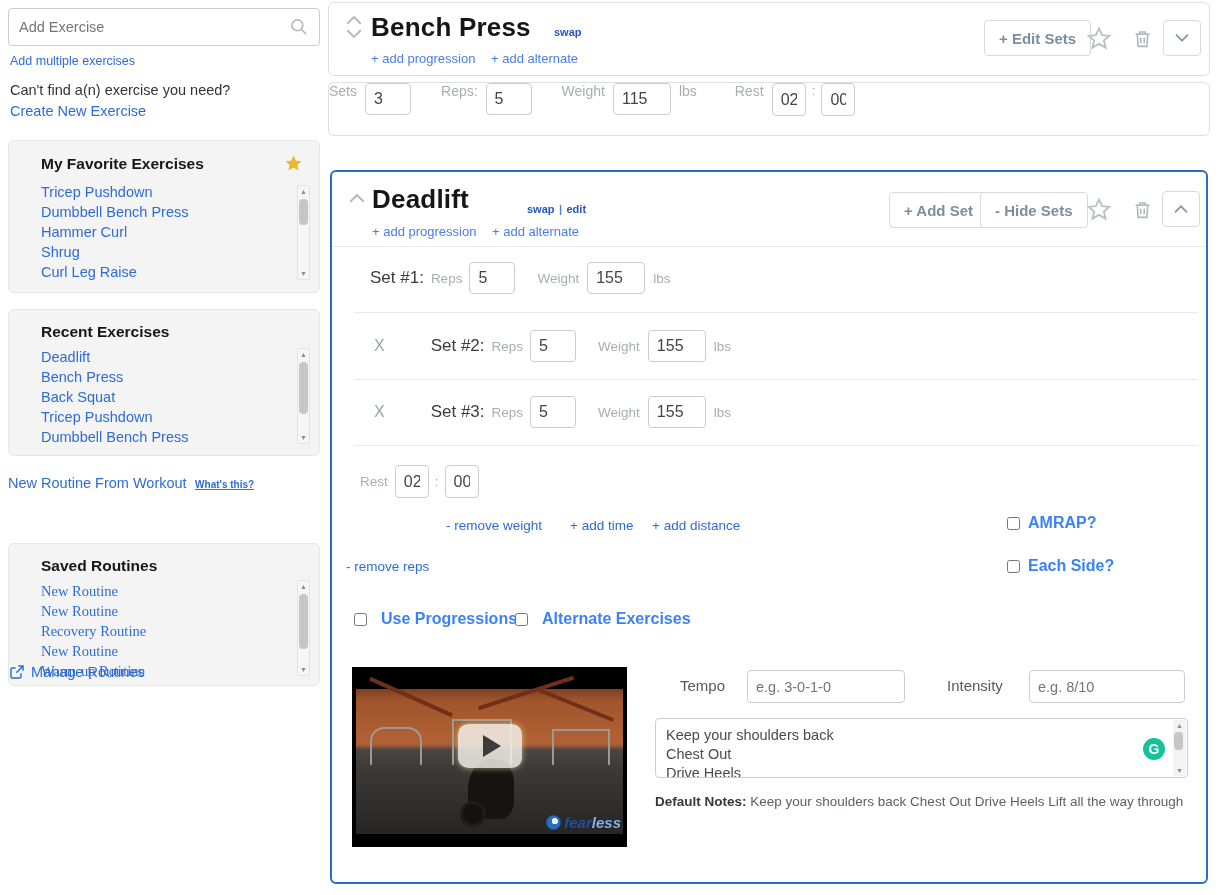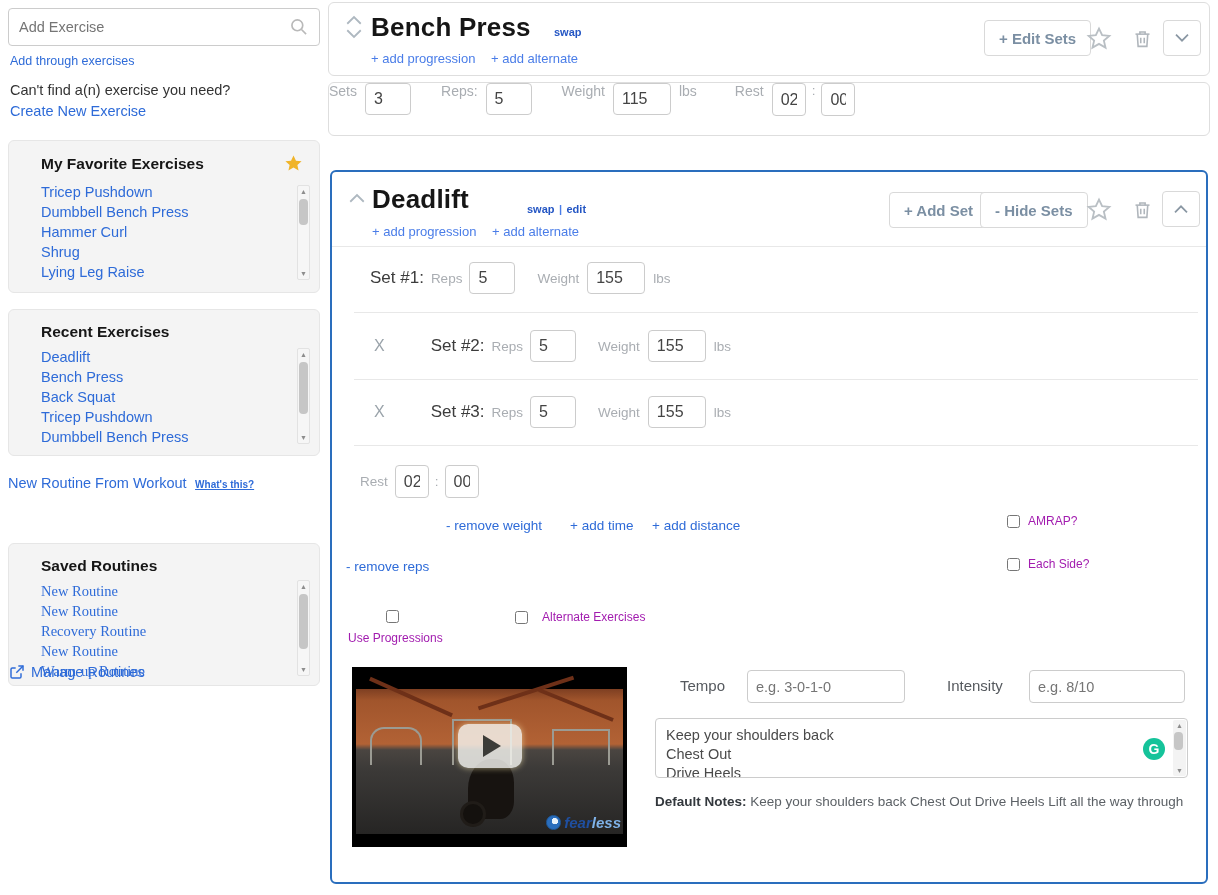--- a/index.html
+++ b/index.html
@@ -29,21 +29,21 @@
   .add-link { font-size:13px; color:#4a7de8; cursor:pointer; }
   .hr { position:absolute; height:1px; background:#e8e8e8; }
   .set-row { position:absolute; display:flex; align-items:center; }
   .set-label { font-size:17px; color:#3c3c3c; }
   .small-label { font-size:13.5px; color:#a9adb2; }
   .num-input { width:46px; height:32px; }
   .wt-input { width:58px; height:32px; }
   .rest-input { width:34px; height:33px; text-align:center; padding:4px 2px; }
   .x-mark { font-size:16px; color:#9aa3aa; cursor:pointer; }
   .chk-row { display:flex; align-items:center; gap:8px; }
-  .chk-label { font-size:12px; color:#a21caf; }
+  .chk-label { font-size:16px; color:#3b82f6;font-weight:bold; }
   .action-link { font-size:13.5px; color:#2e6bd8; cursor:pointer; }
   
   .video { left:20px; top:495px; width:275px; height:180px; background:#000; overflow:hidden; cursor:pointer; }
   .scene { position:absolute; left:4px; right:4px; top:22px; bottom:13px; background:linear-gradient(180deg,#7e3f22 0%,#a1552c 8%,#b26235 38%,#4a4541 42%,#3c3a38 55%,#262524 100%); }
   .beam { position:absolute; background:#6e3018; }
   .equip { position:absolute; border:2px solid #9b9b93; border-bottom:none; }
   .lifter { position:absolute; width:46px; height:60px; background:#171310; border-radius:50% 40% 30% 30%; }
   .plate { position:absolute; width:26px; height:26px; border-radius:50%; background:#14110e; border:3px solid #201c18; }
   .play-btn { position:absolute; left:50%; top:44%; transform:translate(-50%,-50%); width:64px; height:44px; background:rgba(245,245,240,.82); border-radius:10px; box-shadow:0 0 6px rgba(255,240,180,.6); display:flex; align-items:center; justify-content:center; }
   .play-tri { width:0; height:0; border-left:18px solid #3c3c38; border-top:11px solid transparent; border-bottom:11px solid transparent; margin-left:4px; }
@@ -63,39 +63,39 @@
 <div class="abs searchbox">
   <input type="text" placeholder="Add Exercise" style="">
   <span>
     <svg width="20" height="20" viewBox="0 0 24 24" fill="none" stroke="#b9b9b9" stroke-width="2">
         <circle cx="10" cy="10" r="6.5"></circle>
         <line x1="15" y1="15" x2="20.5" y2="20.5"></line>
       </svg>
   </span>
 </div>
 
-<a class="abs link" style="left:10px; top:54px; font-size:12.5px;">Add through exercises</a>
+<a class="abs link" style="left:10px; top:54px; font-size:12.5px;">Add multiple exercises</a>
 <div class="abs" style="left:10px; top:82px; font-size:14.5px; color:#333;">Can't find a(n) exercise you need?</div>
 <a class="abs link" style="left:10px; top:103px; font-size:14.5px;">Create New Exercise</a>
 
 <div class="abs panel" style="top:140px; height:153px;">
   <div class="panel-title-row">
     <span class="panel-title">My Favorite Exercises</span>
     <span>
       <svg width="19" height="19" viewBox="0 0 24 24" fill="#f0b429">
           <path d="M12 1.8l3.1 6.6 7.1.7-5.3 4.8 1.5 7-6.4-3.7-6.4 3.7 1.5-7L1.8 9.1l7.1-.7z"></path>
         </svg>
     </span>
   </div>
   <div class="panel-list">
     <span class="panel-item">Tricep Pushdown</span>
     <span class="panel-item">Dumbbell Bench Press</span>
     <span class="panel-item">Hammer Curl</span>
     <span class="panel-item">Shrug</span>
-    <span class="panel-item">Lying Leg Raise</span>
+    <span class="panel-item">Curl Leg Raise</span>
   </div>
   <div class="vscroll" style="top:44px; height:95px;">
     <span class="arr up">▲</span>
     <div class="thumb" style="top:13px; height:26px;"></div>
     <span class="arr dn">▼</span>
   </div>
 </div>
 
 <div class="abs panel" style="top:309px; height:147px;">
   <div class="panel-title-row">
@@ -284,21 +284,21 @@
 
   <div class="abs chk-row" style="left:675px; top:342px;">
     <input type="checkbox" style="">
     <span class="chk-label">AMRAP?</span>
   </div>
   <div class="abs chk-row" style="left:675px; top:385px;">
     <input type="checkbox" style="">
     <span class="chk-label">Each Side?</span>
   </div>
 
-  <div class="abs chk-row" style="left:10px; top:438px;flex-direction:column;">
+  <div class="abs chk-row" style="left:22px; top:438px;">
     <input type="checkbox" style="">
     <span class="chk-label" style="margin-left:6px;">Use Progressions</span>
   </div>
   <div class="abs chk-row" style="left:183px; top:438px;">
     <input type="checkbox" style="">
     <span class="chk-label" style="margin-left:6px;">Alternate Exercises</span>
   </div>
 
   <div class="abs video">
     <div class="scene">

